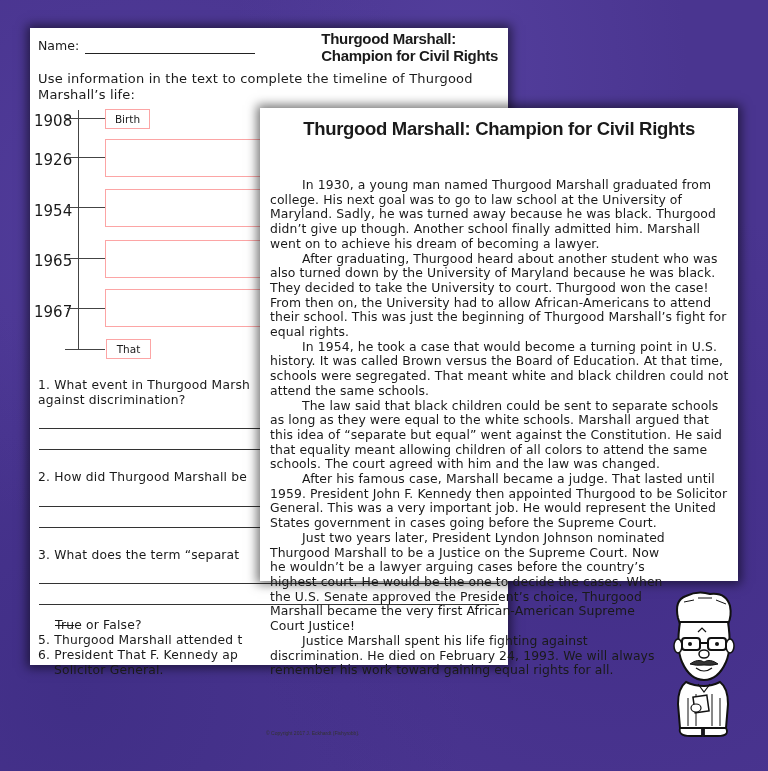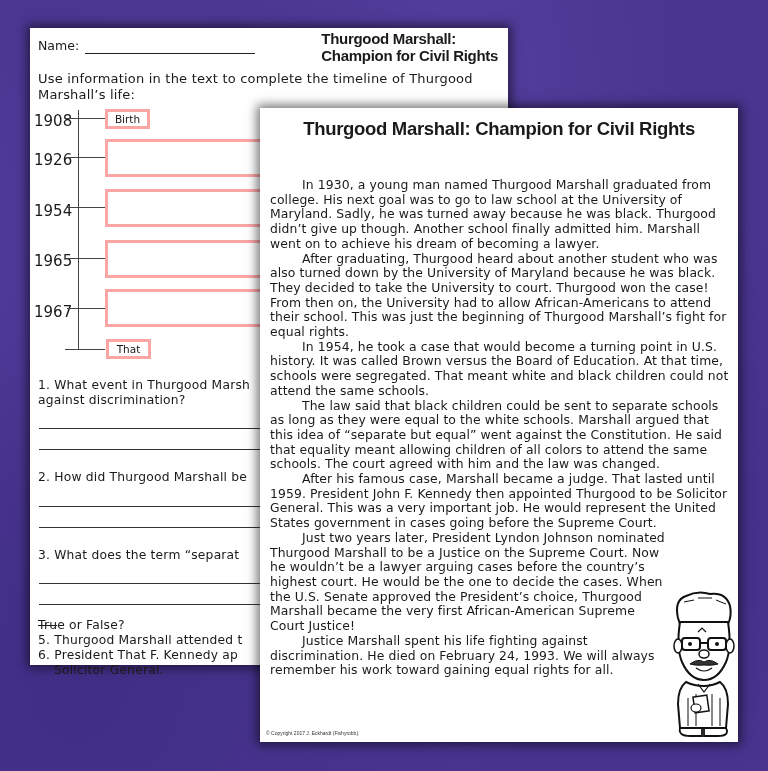--- a/index.html
+++ b/index.html
@@ -34,34 +34,34 @@
     }
     .ws-instructions {
       position: absolute; left: 8px; top: 43px; width: 460px;
       font-size: 13px; line-height: 16px; letter-spacing: 0.2px;
     }
     .timeline { position: absolute; left: 0; top: 80px; width: 478px; height: 260px; }
     .tl-spine { position: absolute; left: 48px; top: 2px; width: 1px; height: 240px; background: #444; }
     .tl-year { position: absolute; left: 4px; font-size: 15px; }
     .tl-tick { position: absolute; height: 1px; background: #444; }
     .tl-box {
-      position: absolute; left: 75px; border: 3px solid #fca5a5; background: #fff;
+      position: absolute; left: 75px; border: 1px solid #fca5a5; background: #fff;
       font-size: 10.5px; display: flex; align-items: center; justify-content: center;
     }
     .tl-box.small { width: 45px; height: 20px; }
     .tl-box.big { width: 420px; height: 38px; }
     .questions { position: absolute; left: 8px; top: 350px; width: 460px; font-size: 12.3px; line-height: 15px; letter-spacing: 0.2px; }
     .q { margin-bottom: 0; }
     .ans-line { height: 1px; background: #333; margin: 0 0 0 1px; width: 460px; }
-    .tf-title .strike { text-decoration: line-through; }
+    .tf-title .strike { text-decoration: line-through; margin-left: 17px; }
     .tf-item { padding-left: 0; }
     .tf-cont { padding-left: 16px; }
 
     
-    #front-page { left: 260px; top: 108px; width: 478px; height: 634px; }
+    #front-page { left: 260px; top: 108px; width: 478px; height: 473px; }
     .rp-title {
       position: absolute; left: 0; top: 10px; width: 478px; text-align: center;
       font-family: "Liberation Sans", sans-serif; font-size: 18.5px; font-weight: bold;
       letter-spacing: -0.3px;
     }
     .rp-body {
       position: absolute; left: 10px; top: 41px; width: 462px;
       font-size: 12.4px; line-height: 14.7px; letter-spacing: 0.1px; margin-top: 29px;
     }
     .rp-body p { text-indent: 32px; }

